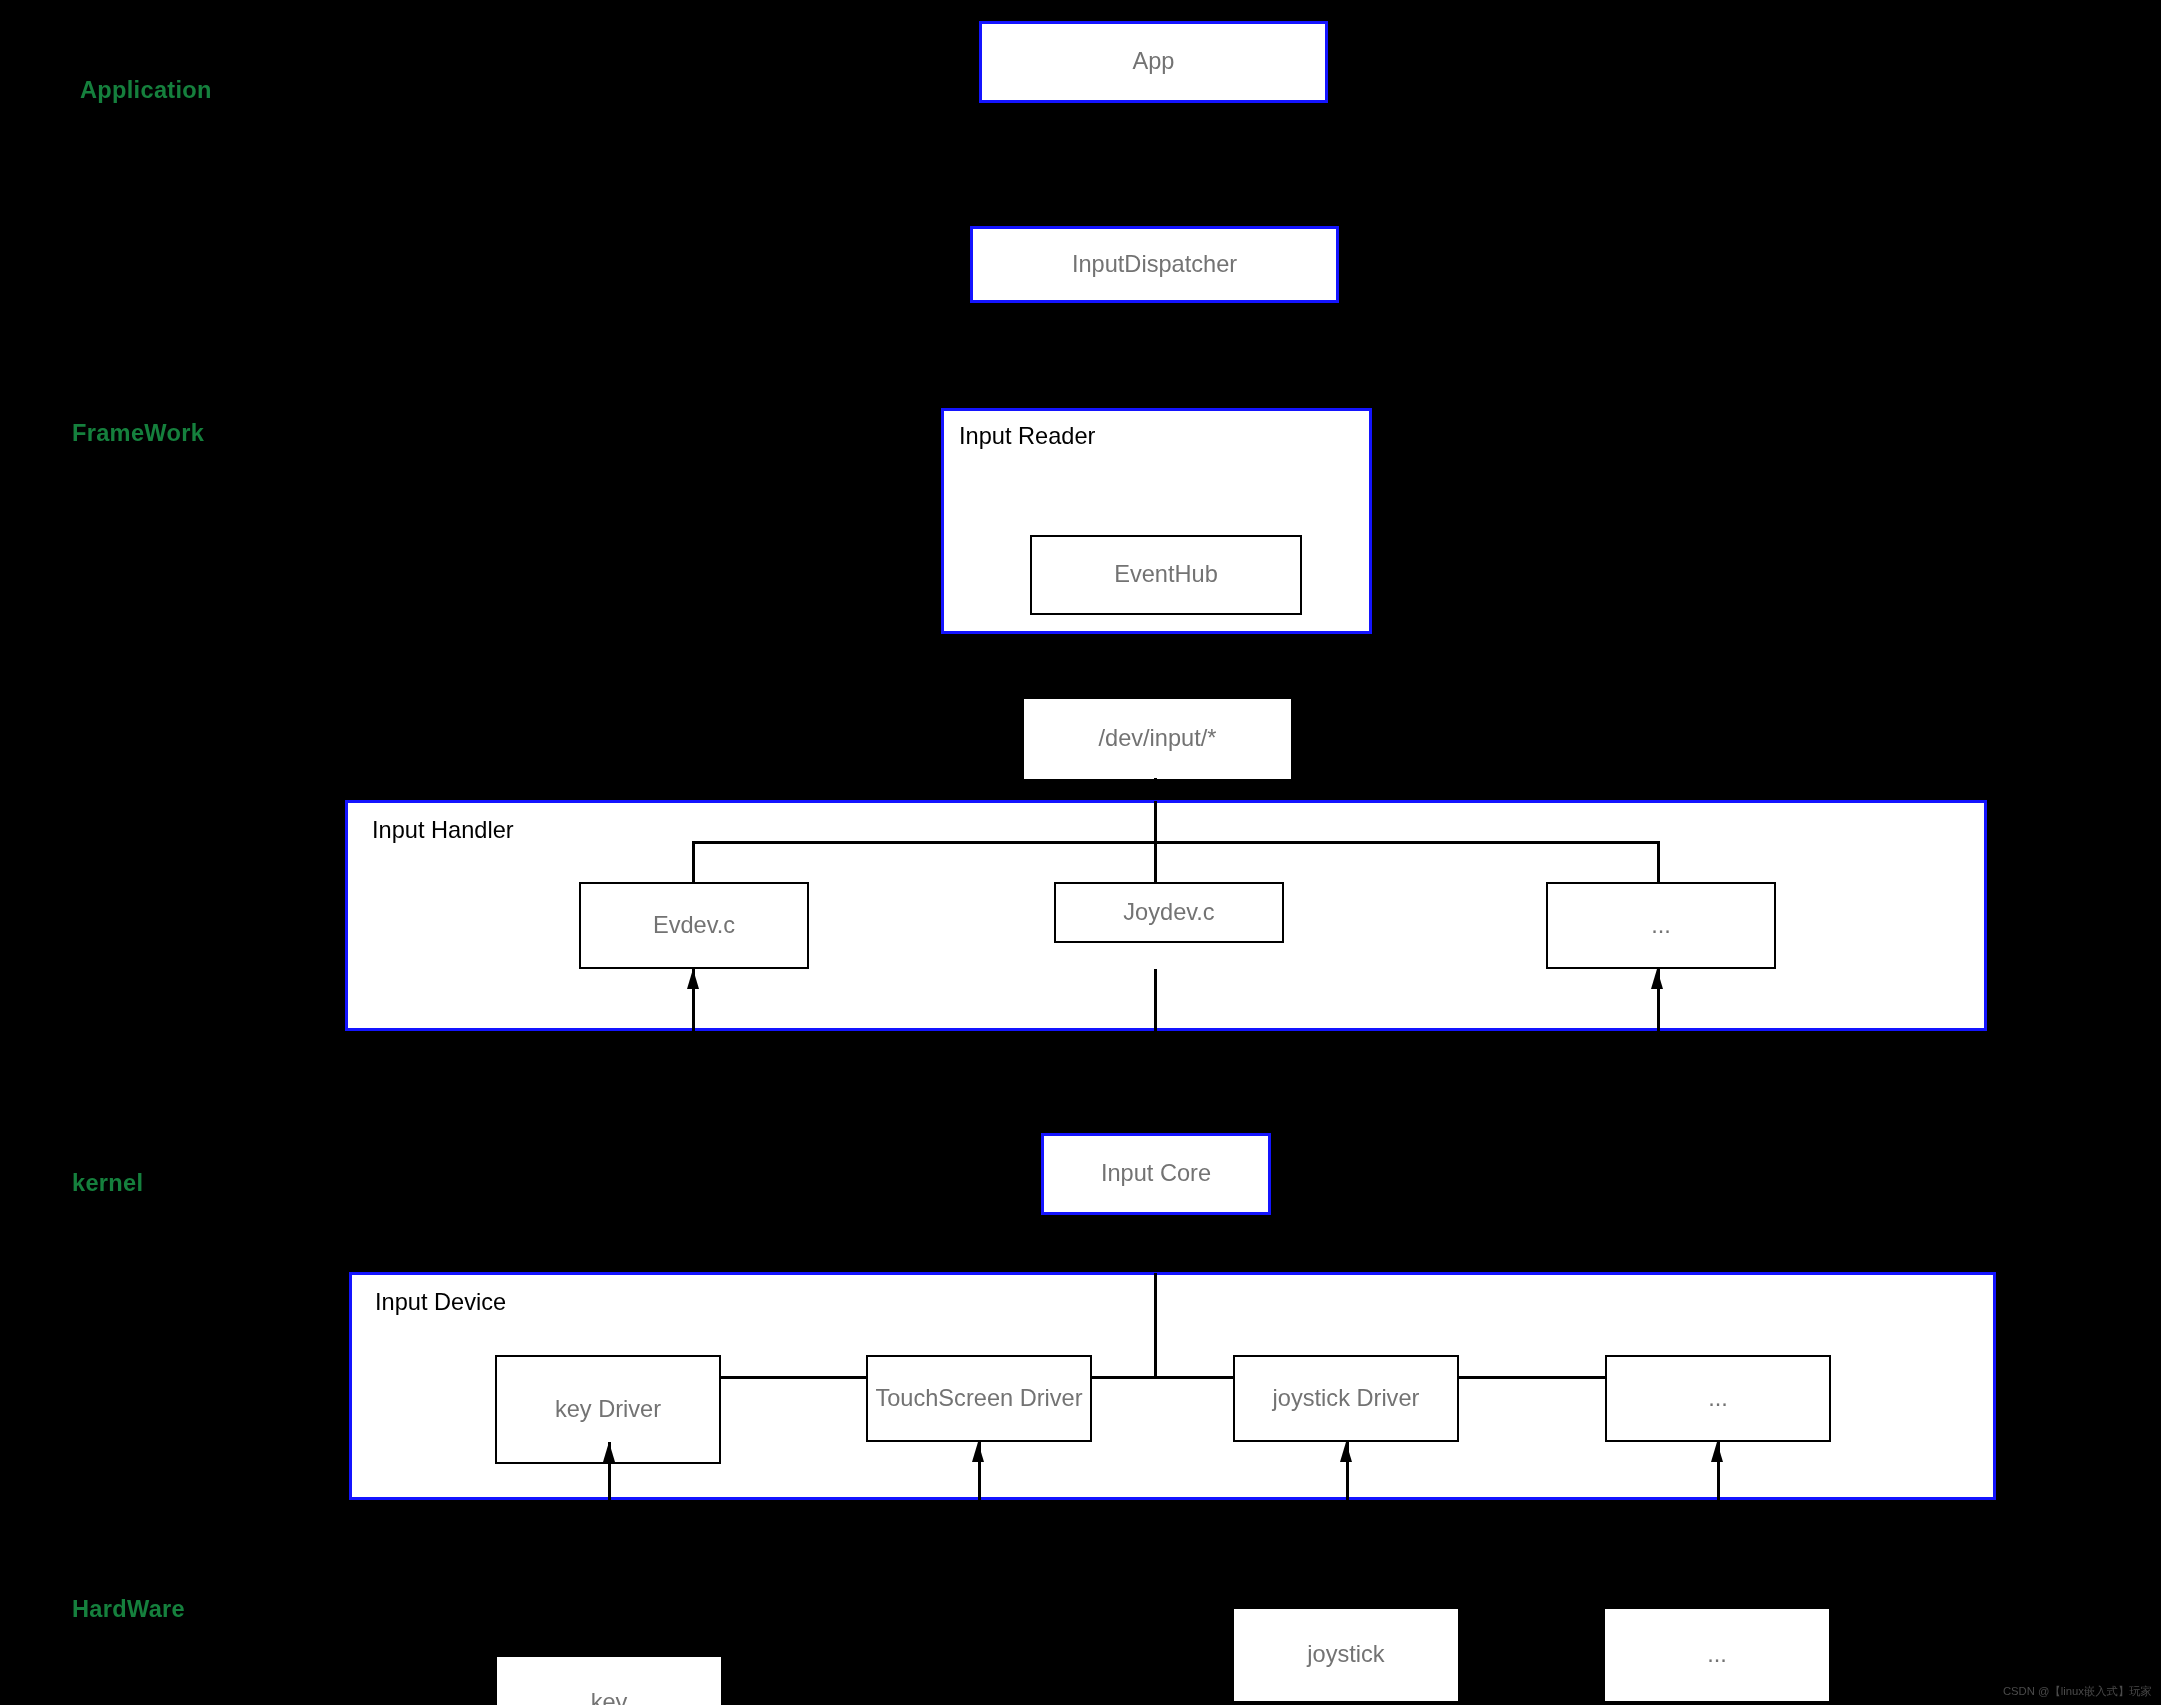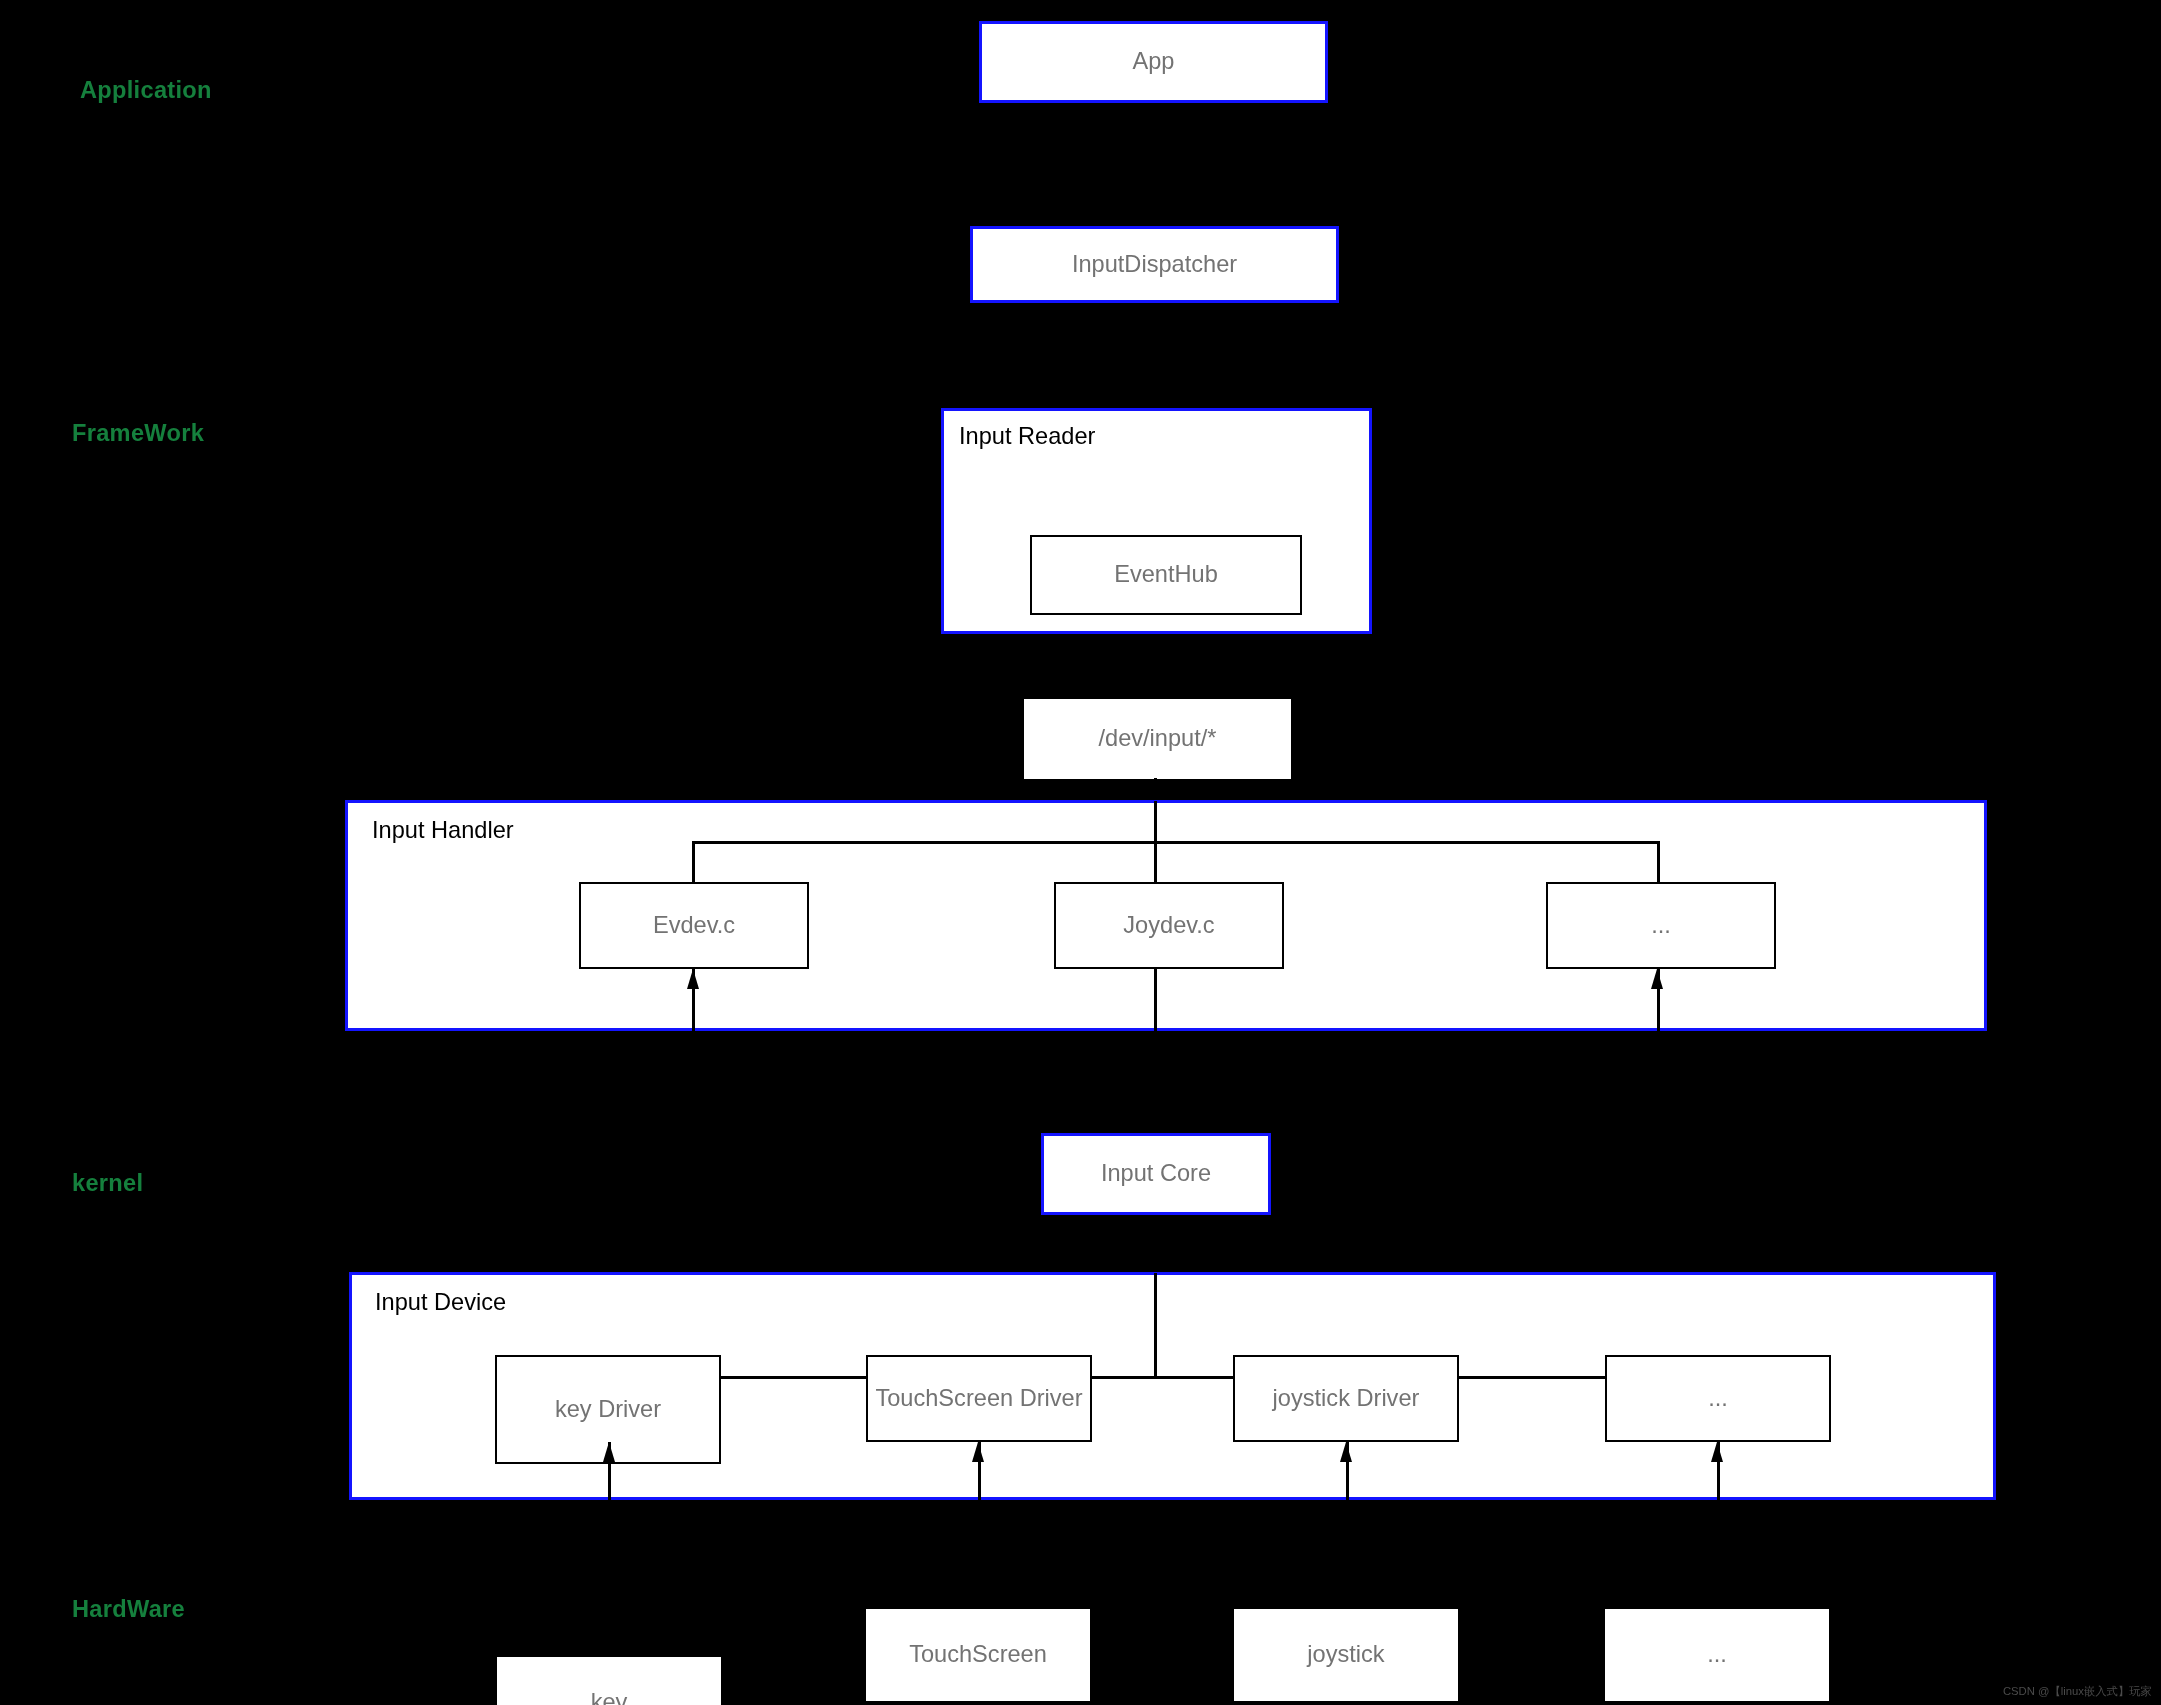--- a/index.html
+++ b/index.html
@@ -94,21 +94,21 @@
 
   <div class="panel" style="left:345px;top:800px;width:1642px;height:231px;"></div>
   <div class="panel-title" style="left:372px;top:817px;">Input Handler</div>
 
   <div class="vline" style="left:1154px;top:801px;height:95px;"></div>
   <div class="hline" style="left:692px;top:841px;width:967px;"></div>
   <div class="vline" style="left:692px;top:841px;height:56px;"></div>
   <div class="vline" style="left:1657px;top:841px;height:56px;"></div>
 
   <div class="box black" style="left:579px;top:882px;width:230px;height:87px;">Evdev.c</div>
-  <div class="box black" style="left:1054px;top:882px;width:230px;height:87px;">Joydev.c</div>
+  <div class="box black" style="left:1054px;top:882px;width:230px;height:61px;">Joydev.c</div>
   <div class="box black" style="left:1546px;top:882px;width:230px;height:87px;">...</div>
 
   <div class="vline" style="left:692px;top:969px;height:67px;"></div>
   <div class="arrow-up" style="left:687px;top:969px;"></div>
 
   <div class="vline" style="left:1154px;top:969px;height:67px;"></div>
 
   <div class="vline" style="left:1657px;top:969px;height:67px;"></div>
   <div class="arrow-up" style="left:1651px;top:969px;"></div>
 
@@ -132,20 +132,19 @@
   <div class="vline" style="left:978px;top:1442px;height:64px;"></div>
   <div class="arrow-up" style="left:972px;top:1442px;"></div>
 
   <div class="vline" style="left:1346px;top:1442px;height:64px;"></div>
   <div class="arrow-up" style="left:1340px;top:1442px;"></div>
 
   <div class="vline" style="left:1717px;top:1442px;height:64px;"></div>
   <div class="arrow-up" style="left:1711px;top:1442px;"></div>
 
   <div class="box plain" style="left:497px;top:1657px;width:224px;height:92px;">key</div>
-  <div class="box plain" style="left:866px;top:1609px;width:224px;height:92px;">TouchScreen</div>
   <div class="box plain" style="left:1234px;top:1609px;width:224px;height:92px;">joystick</div>
   <div class="box plain" style="left:1605px;top:1609px;width:224px;height:92px;">...</div>
 
   <div class="watermark" style="right:9.2px;bottom:7.2px;">CSDN @【linux嵌入式】玩家</div>
 
 </div>
 
 
 </body></html>

